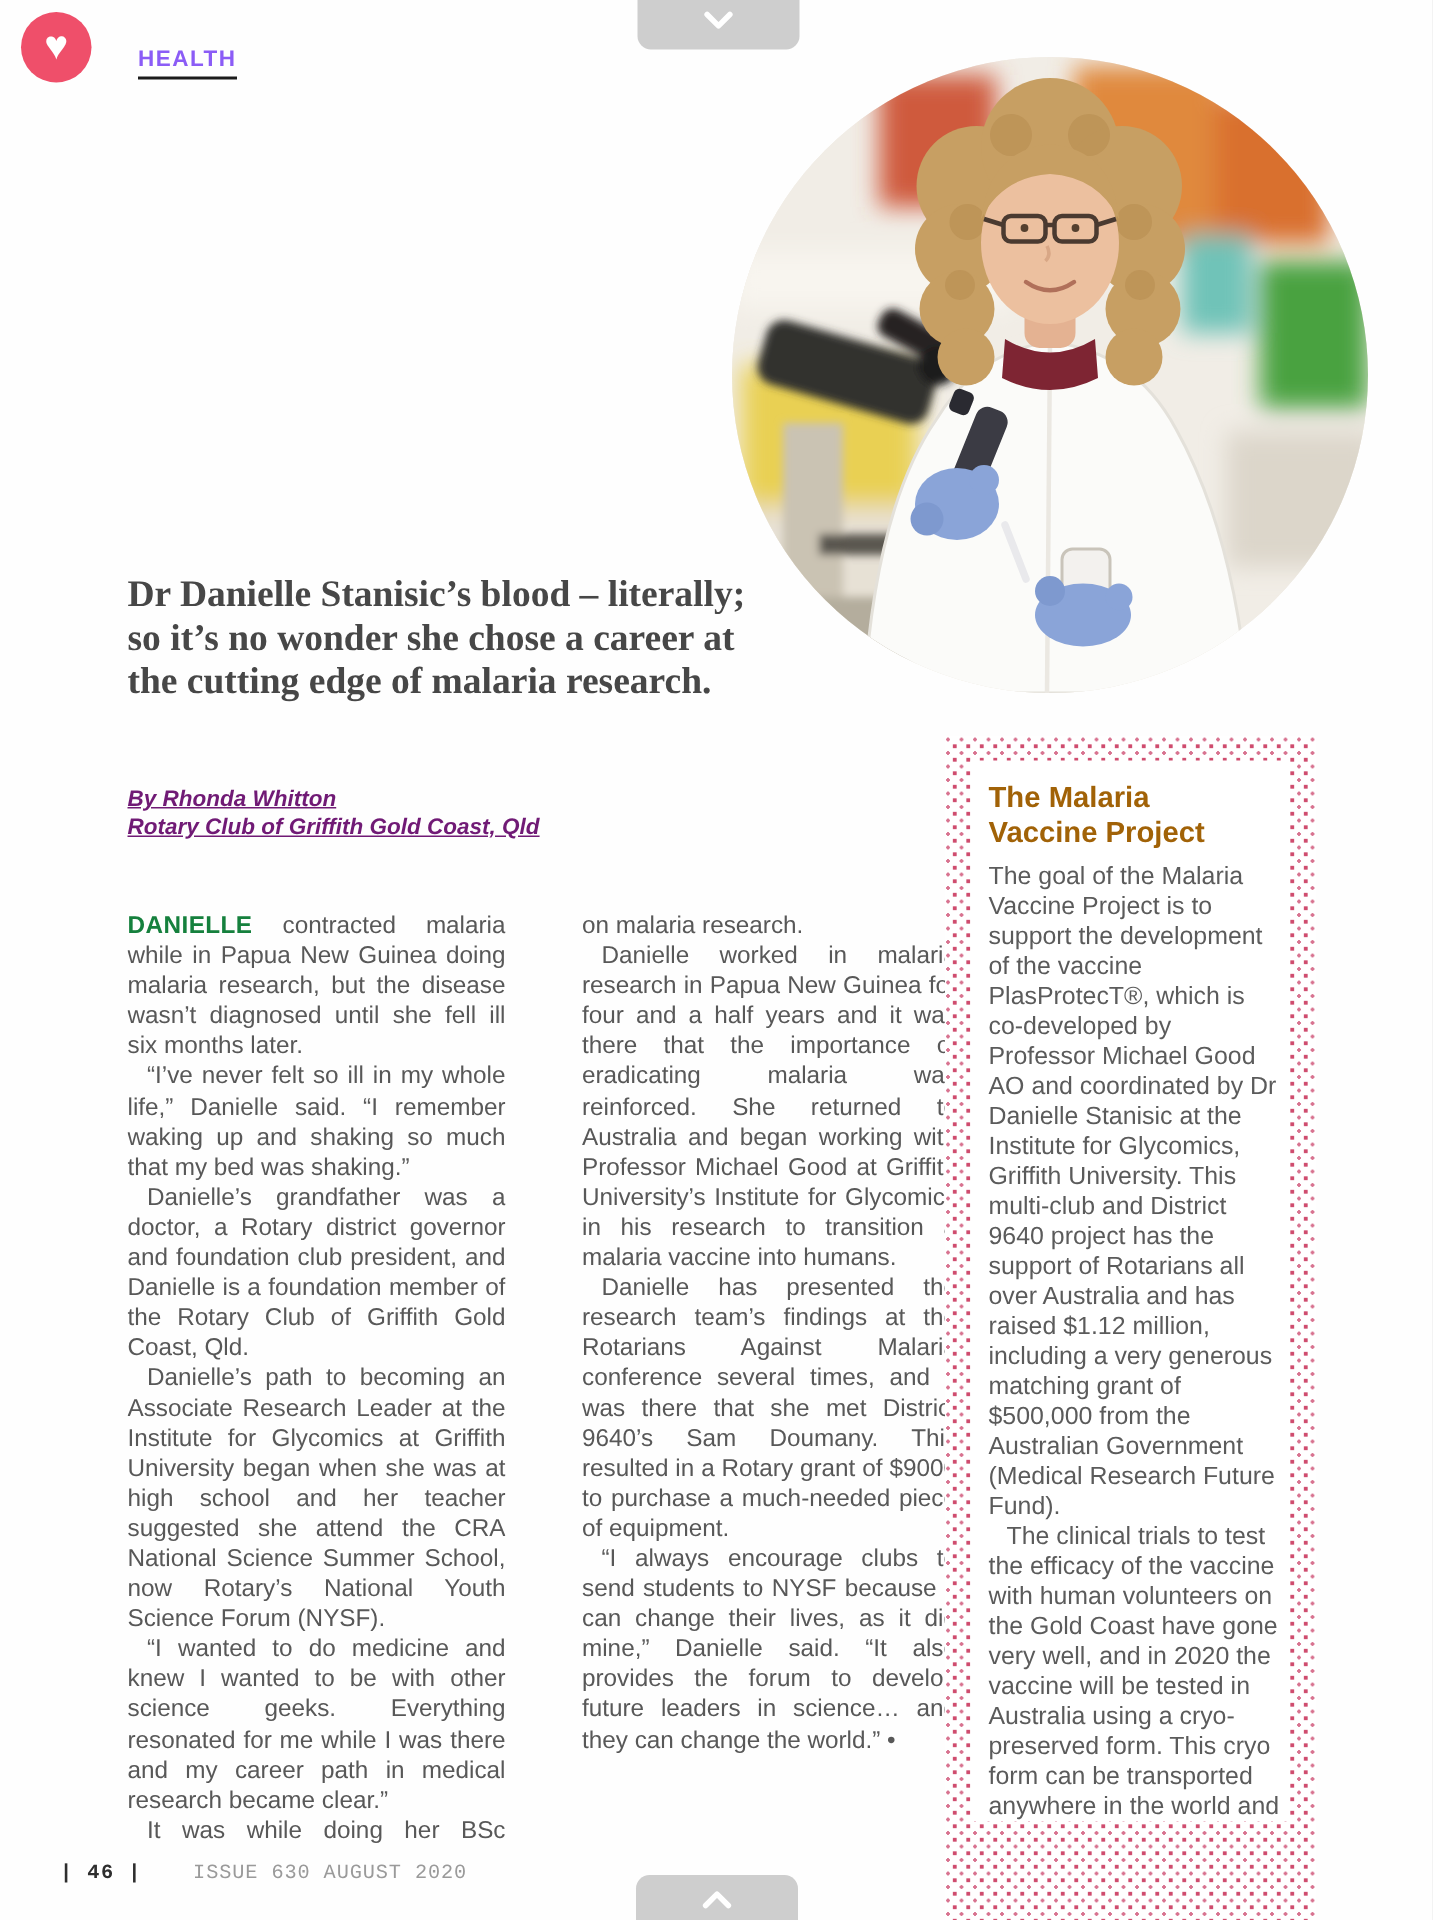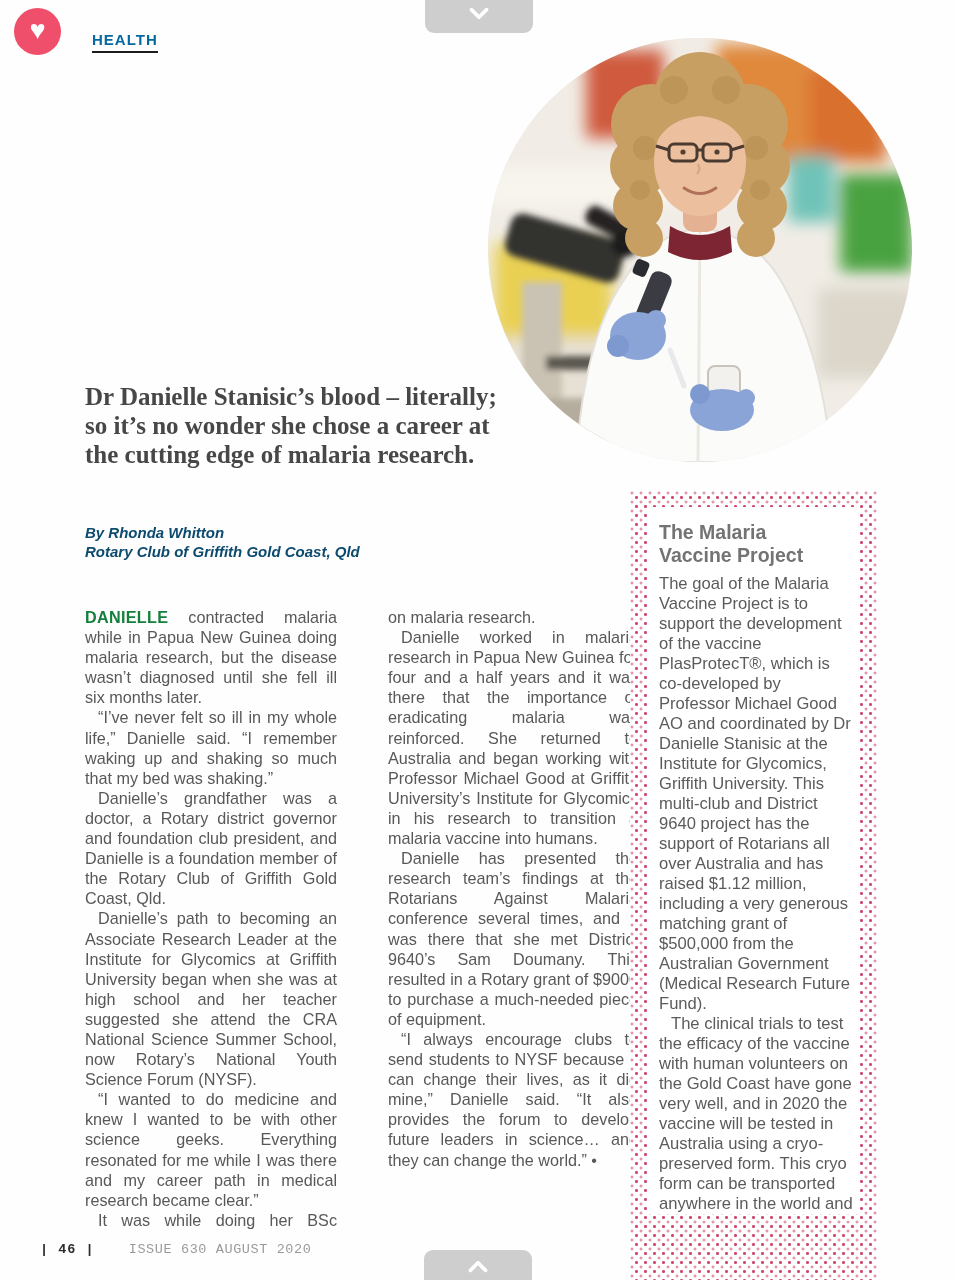--- a/index.html
+++ b/index.html
@@ -22,21 +22,21 @@
 
   
   .logo {
     position:absolute; left:14px; top:8px; width:47px; height:47px;
     border-radius:50%; background:#ef4f6a; display:flex;
     align-items:center; justify-content:center;
   }
   .logo .heart { color:#ffffff; font-size:27px; line-height:1; margin-top:-2px; }
   .section-label {
     position:absolute; left:92px; top:31px; font-size:15px; font-weight:bold;
-    letter-spacing:1px; color:#0369a1; border-bottom:2.5px solid #1c1c1c;
+    letter-spacing:1px; color:#8b5cf6; border-bottom:2.5px solid #1c1c1c;
     padding-bottom:3px;
   }
 
   
   .headline { position:absolute; left:84px; top:116px; color:#ec6079; font-weight:800; }
   .headline .ln { display:block; white-space:nowrap; transform-origin:0 0; }
   .headline .ln1 { font-size:97px; line-height:90px; letter-spacing:-2px; transform:scaleX(0.70); }
   .headline .ln2 { font-size:97px; line-height:92px; letter-spacing:-2px; transform:scaleX(0.66); }
   .headline .ln3 { font-size:67px; line-height:64px; letter-spacing:-1px; transform:scaleX(0.54); margin-top:2px; }
 
@@ -51,21 +51,21 @@
   .standfirst {
     position:absolute; left:85px; top:382px; width:450px;
     font-family:"Liberation Serif", serif; font-size:25px; line-height:29px;
     color:#474747; font-weight:600;
   }
   .standfirst span { display:block; }
 
   
   .byline {
     position:absolute; left:85px; top:523px; font-size:15px; font-weight:bold;
-    font-style:italic; color:#0c4a6e; line-height:19px;
+    font-style:italic; color:#701a75; line-height:19px;text-decoration:underline;
   }
   .byline span { display:block; }
 
   
   .col {
     position:absolute; top:607px; width:252px; height:623px; overflow:hidden;
     font-size:16.2px; line-height:20.1px; text-align:justify; color:#585858;
   }
   .col-1 { left:85px; }
   .col-2 { left:352px; width:250px;margin-left:36px; }
@@ -80,21 +80,21 @@
       radial-gradient(circle, #cf4c6e 1.35px, rgba(0,0,0,0) 1.55px),
       radial-gradient(circle, #d87390 1.15px, rgba(0,0,0,0) 1.35px);
     background-size:9px 9px, 9px 9px;
     background-position:2px 2px, 6.5px 6.5px;
   }
   .sidebar-inner {
     position:absolute; left:17px; right:17px; top:16px; bottom:66px;
     background:#ffffff; padding:14px 6px 0 12px; overflow:hidden;
   }
   .sidebar-title {
-    color:#737373; font-size:19.5px; line-height:23px; font-weight:bold;
+    color:#a16207; font-size:19.5px; line-height:23px; font-weight:bold;
     margin-bottom:7px; width:185px;
   }
   .sidebar-body { font-size:16.6px; line-height:20px; color:#5b5b5b; width:196px; }
   .sidebar-body p.ind { text-indent:12px; }
 
   
   .footer { position:absolute; left:40px; top:1242px; font-size:13.5px;font-family:Liberation Mono, monospace; }
   .footer .pageno { font-weight:bold; color:#2e2e2e; letter-spacing:1px; }
   .footer .issue { color:#9a9a9a; margin-left:26px; letter-spacing:0.6px; }
 </style>

